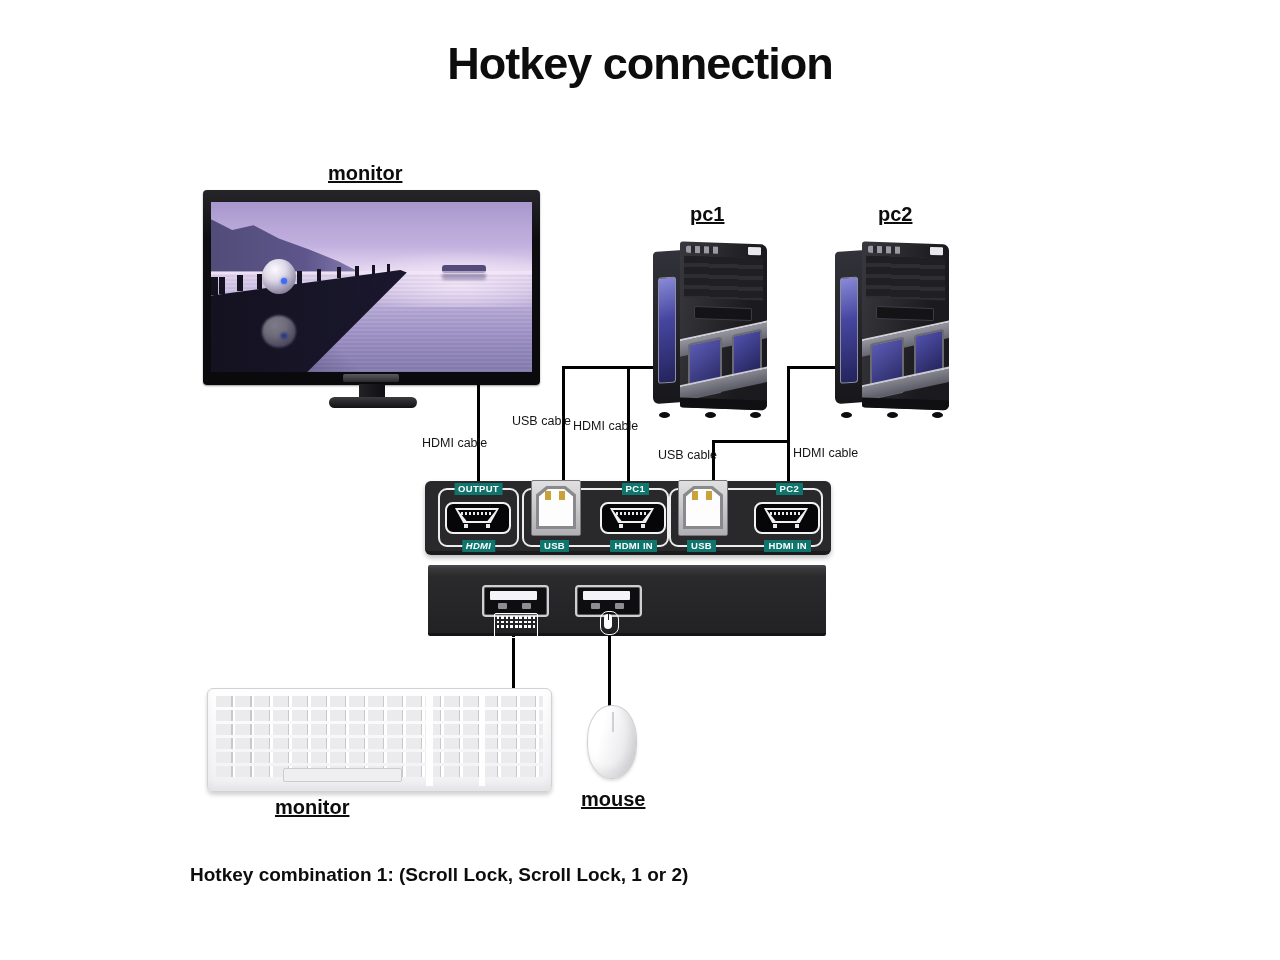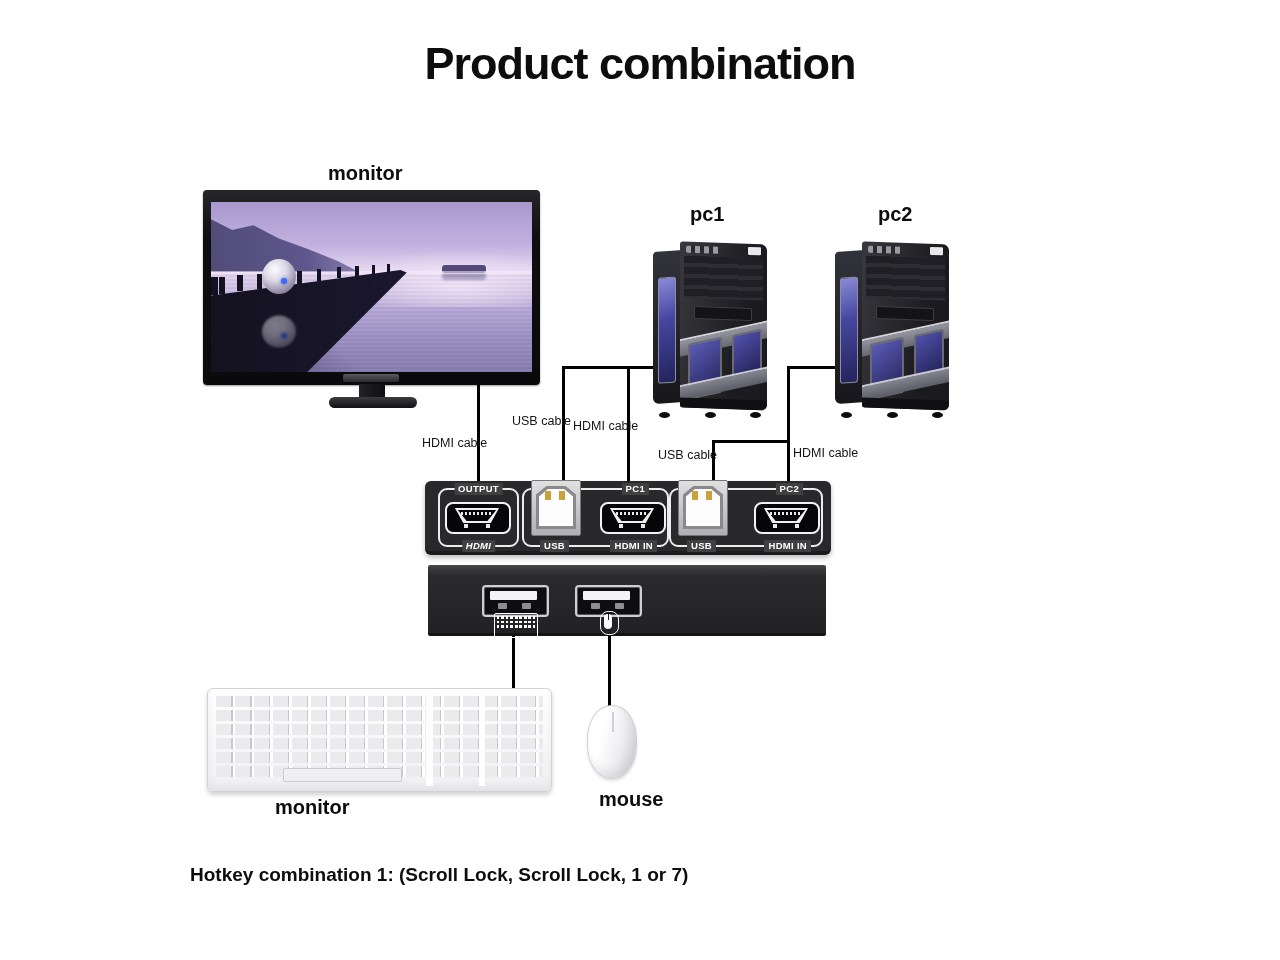--- a/index.html
+++ b/index.html
@@ -1,21 +1,21 @@
 <!DOCTYPE html>
 <html><head>
 <meta charset="utf-8">
 <style>
   html,body{margin:0;padding:0;background:#fff;}
   body{font-family:"Liberation Sans",sans-serif;color:#111;}
   #canvas{position:relative;width:1280px;height:960px;background:#fff;overflow:hidden;}
   .abs{position:absolute;}
   
   .title{left:0;top:38px;width:1280px;text-align:center;font-size:45px;font-weight:bold;letter-spacing:-1px;color:#0d0d0d;}
-  .dev-label{font-weight:bold;font-size:20px;color:#0d0d0d;white-space:nowrap;}
+  .dev-label{font-weight:bold;font-size:20px;color:#0d0d0d;white-space:nowrap;text-decoration:underline;}
   .cable-label{font-size:12.5px;color:#151515;white-space:nowrap;}
   .hotkeys{left:190px;top:860px;font-size:19px;font-weight:bold;line-height:30px;color:#0d0d0d;}
   
   .line{position:absolute;background:#000;}
   
   .bezel{left:203px;top:190px;width:337px;height:195px;background:linear-gradient(180deg,#26262a,#0e0e10 25%,#0a0a0c);border-radius:4px;box-shadow:0 1px 2px rgba(0,0,0,.4);}
   .screen{position:absolute;left:8px;top:12px;width:321px;height:170px;overflow:hidden;background:linear-gradient(180deg,#a897cc 0%,#c3b2e0 26%,#e4d6ef 40%,#d9cbe9 46%,#b6a9d6 62%,#9a8ec2 80%,#837aac 100%);}
   .mtn{position:absolute;left:0;top:10px;width:212px;height:60px;clip-path:polygon(0% 12%,10% 30%,20% 22%,32% 44%,46% 62%,60% 82%,70% 100%,0% 100%);background:linear-gradient(90deg,#514c78 0%,#5e568c 45%,#9086b8 75%,rgba(190,176,220,0) 100%);}
   .haze{position:absolute;left:40%;top:28%;width:62%;height:34%;background:radial-gradient(ellipse at 60% 60%,rgba(243,230,248,.95),rgba(243,230,248,0) 70%);}
   .island{position:absolute;left:231px;top:63px;width:44px;height:8px;background:#53497b;border-radius:3px;box-shadow:0 7px 3px rgba(83,73,123,.45);}
@@ -43,21 +43,21 @@
   .t-acc1{position:absolute;left:-8px;top:86px;width:112px;height:15px;background:linear-gradient(180deg,#94949e,#686872);border-top:2px solid #d2d2d8;transform:rotate(-14deg);}
   .t-acc2{position:absolute;left:-8px;top:132px;width:112px;height:13px;background:linear-gradient(180deg,#84848e,#5c5c66);border-top:2px solid #cacad0;transform:rotate(-14deg);}
   .t-win1{position:absolute;left:8px;top:98px;width:30px;height:52px;background:linear-gradient(150deg,#5a5ab4,#222258);border:2px solid #6a6a74;transform:skewY(-14deg);border-radius:3px;}
   .t-win2{position:absolute;left:52px;top:88px;width:26px;height:46px;background:linear-gradient(150deg,#5050ac,#1e1e50);border:2px solid #6a6a74;transform:skewY(-14deg);border-radius:3px;}
   .t-bottom{position:absolute;left:0;bottom:0;width:100%;height:10px;background:#101013;}
   .t-foot{position:absolute;width:11px;height:6px;border-radius:50%;background:#0c0c0e;bottom:-3px;}
   
   .rear-panel{left:425px;top:481px;width:406px;height:70px;background:#29292b;border-radius:6px;border-bottom:4px solid #1b1b1d;box-shadow:0 3px 5px rgba(0,0,0,.25);}
   .front-panel{left:428px;top:565px;width:398px;height:68px;background:linear-gradient(180deg,#4a4a4e 0,#38383c 4px,#2a2a2c 12px,#222224 100%);border-bottom:3px solid #141416;border-radius:2px;}
   .pgroup{position:absolute;border:2px solid #ececec;border-radius:9px;}
-  .plabel{position:absolute;background:#404040;color:#fff;font-size:9.5px;font-weight:bold;letter-spacing:.3px;padding:0 4px;white-space:nowrap;line-height:12px;}
+  .plabel{position:absolute;background:#0f766e;color:#fff;font-size:9.5px;font-weight:bold;letter-spacing:.3px;padding:0 4px;white-space:nowrap;line-height:12px;}
   .hdmi-port{position:absolute;width:62px;height:28px;background:#060608;border:2px solid #f2f2f2;border-radius:8px;}
   .hdmi-trap-w{position:absolute;left:7px;top:4px;width:46px;height:15px;background:#f0f0f0;clip-path:polygon(2% 0,98% 0,80% 100%,20% 100%);}
   .hdmi-trap-b{position:absolute;left:10px;top:6px;width:40px;height:11px;background:#050507;clip-path:polygon(2% 0,98% 0,76% 100%,24% 100%);}
   .hdmi-pins{position:absolute;left:14px;top:8px;width:32px;height:3px;background:repeating-linear-gradient(90deg,#e8e8e8 0 2px,transparent 2px 4px);}
   .hdmi-foot{position:absolute;width:4px;height:4px;background:#e8e8e8;top:20px;}
   .usbb-port{position:absolute;width:48px;height:54px;background:linear-gradient(180deg,#e0e0e0,#b0b0b4);border:1px solid #77777a;border-radius:2px;}
   .usbb-bg{position:absolute;left:4px;top:5px;width:40px;height:43px;background:#8a8a8e;clip-path:polygon(26% 0,74% 0,100% 20%,100% 100%,0 100%,0 20%);}
   .usbb-in{position:absolute;left:7px;top:8px;width:34px;height:37px;background:#fdfdfd;clip-path:polygon(26% 0,74% 0,100% 20%,100% 100%,0 100%,0 20%);}
   .usbb-pin{position:absolute;width:6px;height:9px;background:#c9a33a;top:10px;}
   .usba-port{position:absolute;width:63px;height:28px;background:#0e0e10;border:2px solid #cfcfd2;border-radius:4px;box-shadow:inset 0 0 0 1px #55555a;}
@@ -75,21 +75,21 @@
   .kb-gap{position:absolute;top:5px;bottom:5px;background:rgba(255,255,255,.95);}
   .kb-space{position:absolute;left:22%;bottom:9px;width:34%;height:12px;background:#efeff2;border:1px solid #cccccf;border-radius:2px;}
   .mouse{left:587px;top:705px;width:48px;height:72px;background:linear-gradient(105deg,#ffffff 30%,#ebebee 70%,#d9d9dd 100%);border:1px solid #d0d0d4;border-radius:24px/34px;box-shadow:inset -5px -7px 10px rgba(0,0,0,.08),0 2px 3px rgba(0,0,0,.12);}
   .mouse .seam{position:absolute;left:50%;top:6px;width:1.5px;height:20px;background:#cfcfd4;}
 </style>
 </head>
 <body>
 
 <div id="canvas">
 
-  <div class="abs title">Product combination</div>
+  <div class="abs title">Hotkey connection</div>
 
   <div class="line" style="left:476.5px;top:371px;width:3px;height:111px;"></div>
   <div class="line" style="left:561.5px;top:365.5px;width:99px;height:3px;"></div>
   <div class="line" style="left:561.5px;top:365.5px;width:3px;height:116px;"></div>
   <div class="line" style="left:626.5px;top:365.5px;width:3px;height:116px;"></div>
   <div class="line" style="left:786.5px;top:365.5px;width:54px;height:3px;"></div>
   <div class="line" style="left:786.5px;top:365.5px;width:3px;height:116px;"></div>
   <div class="line" style="left:711.5px;top:439.5px;width:78px;height:3px;"></div>
   <div class="line" style="left:711.5px;top:439.5px;width:3px;height:42px;"></div>
   <div class="line" style="left:511.5px;top:633px;width:3px;height:56px;"></div>
@@ -266,19 +266,19 @@
     </div>
     <div class="kb-gap" style="left:63.5%;width:7px;"></div>
     <div class="kb-gap" style="left:79%;width:6px;"></div>
     <div class="kb-space"></div>
   </div>
   <div class="abs dev-label" style="left:275px;top:796px;">monitor</div>
 
   <div class="abs mouse">
     <div class="seam"></div>
   </div>
-  <div class="abs dev-label" style="left:599px;top:788px;">mouse</div>
+  <div class="abs dev-label" style="left:581px;top:788px;">mouse</div>
 
   <div class="abs hotkeys">
-    <div>Hotkey combination 1: (Scroll Lock, Scroll Lock, 1 or 7)</div>
+    <div>Hotkey combination 1: (Scroll Lock, Scroll Lock, 1 or 2)</div>
   </div>
 
 </div>
 
 </body></html>

